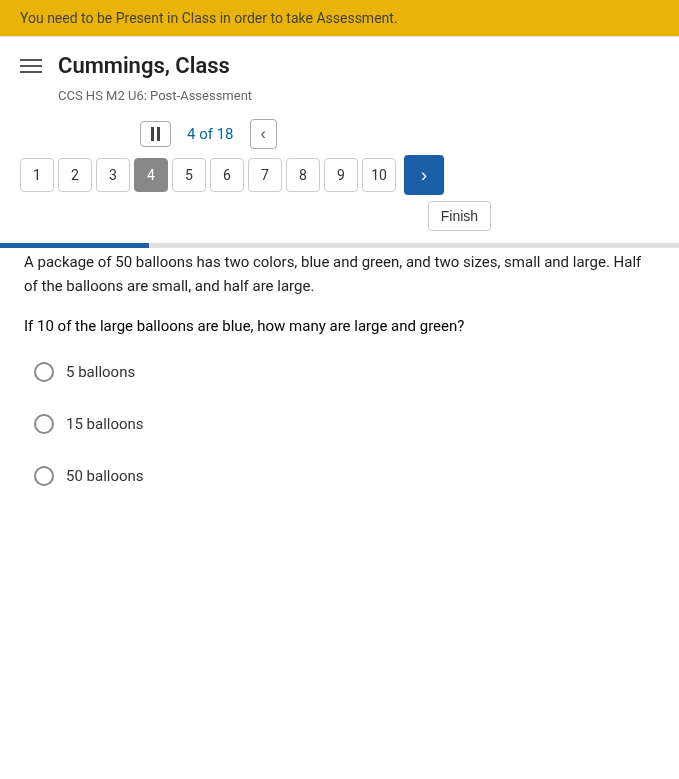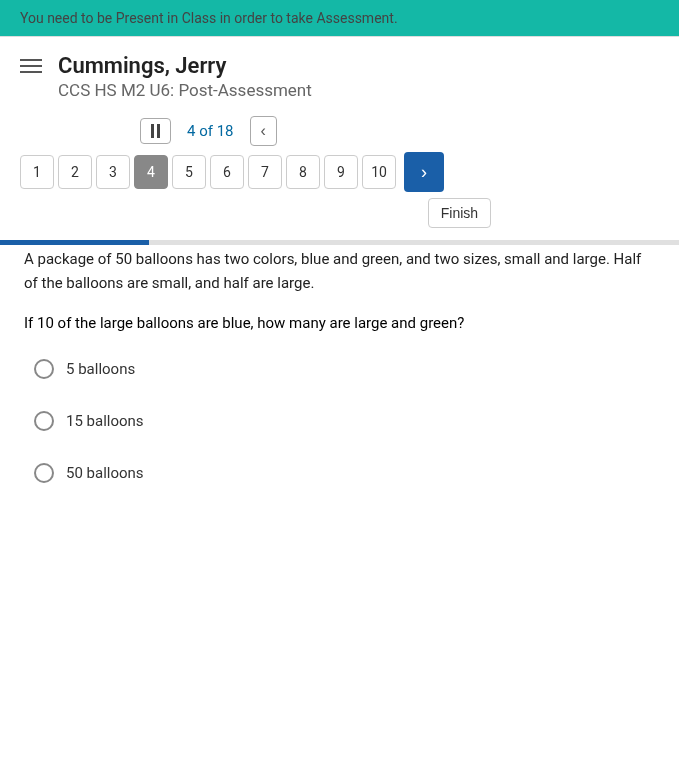--- a/index.html
+++ b/index.html
@@ -6,21 +6,21 @@
     body {
       font-family: -apple-system, BlinkMacSystemFont, 'Segoe UI', Roboto, sans-serif;
       background: #fff;
       color: #333;
       width: 679px;
       min-height: 779px;
       padding: 0;
     }
 
     .top-banner {
-      background: #14b8a6;
+      background: #eab308;
       padding: 10px 20px;
       font-size: 14px;
       color: #444;
       border-bottom: 1px solid #ddd;
     }
 
     .header-section {
       display: flex;
       align-items: flex-start;
       padding: 16px 20px 8px 20px;
@@ -40,23 +40,23 @@
       height: 2px;
       background: #555;
     }
 
     .header-text h2 {
       font-size: 22px;
       font-weight: 600;
       color: #222;
     }
     .header-text p {
-      font-size: 17px;
+      font-size: 13px;
       color: #666;
-      margin-top: 2px;
+      margin-top: 10px;
     }
 
     .nav-section {
       padding: 8px 20px 0 20px;
       display: flex;
       flex-direction: column;
       align-items: flex-start;
     }
 
     .nav-top-row {
@@ -230,21 +230,21 @@
   <span>You need to be Present in Class in order to take Assessment.</span>
 </div>
 
 <div class="header-section">
   <div class="menu-icon">
     <span></span>
     <span></span>
     <span></span>
   </div>
   <div class="header-text">
-    <h2>Cummings, Jerry</h2>
+    <h2>Cummings, Class</h2>
     <p>CCS HS M2 U6: Post-Assessment</p>
   </div>
 </div>
 
 <div class="nav-section">
   <div class="nav-top-row">
     <button class="pause-btn">
       <div class="pause-icon">
         <span></span>
         <span></span>

